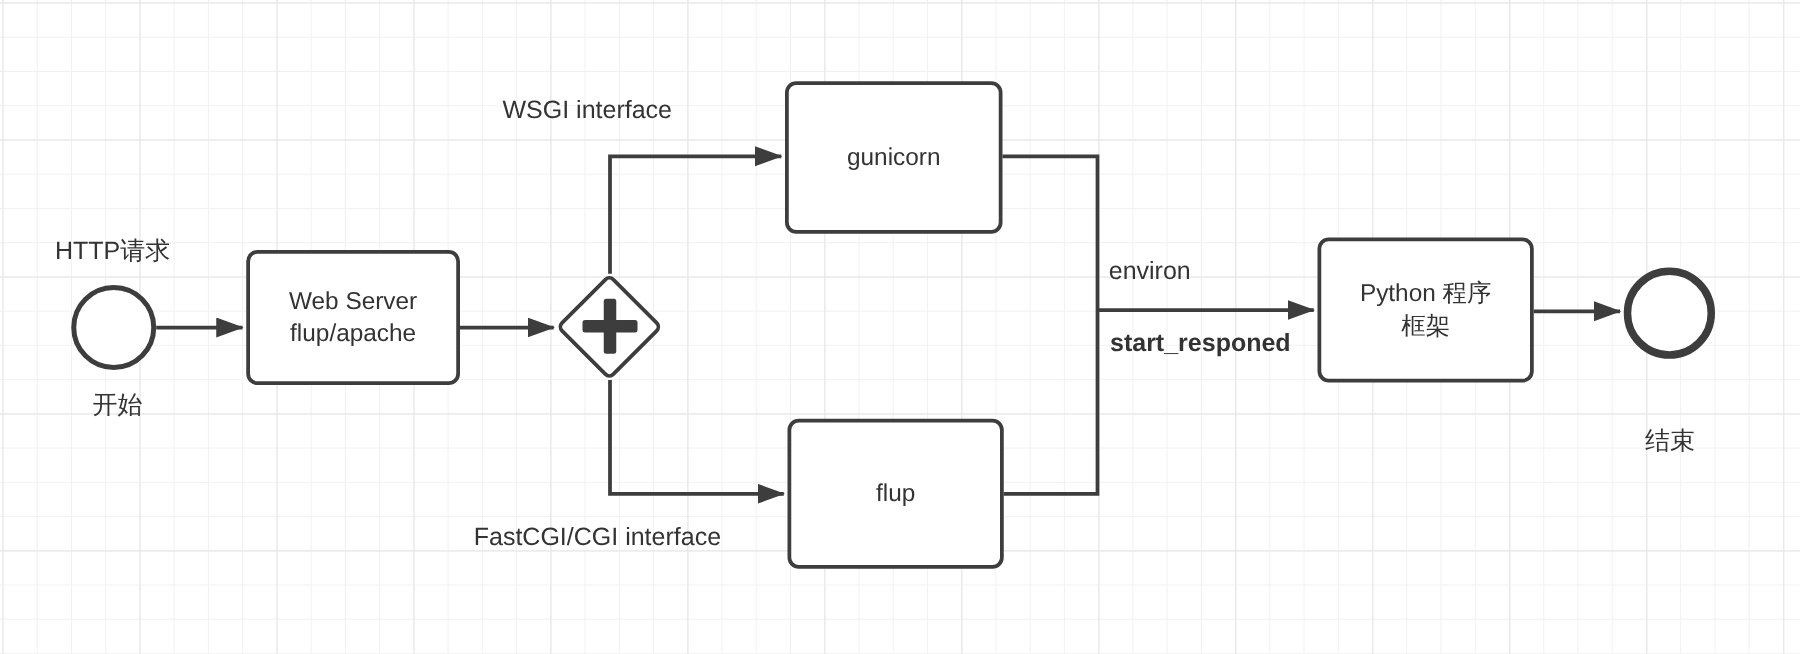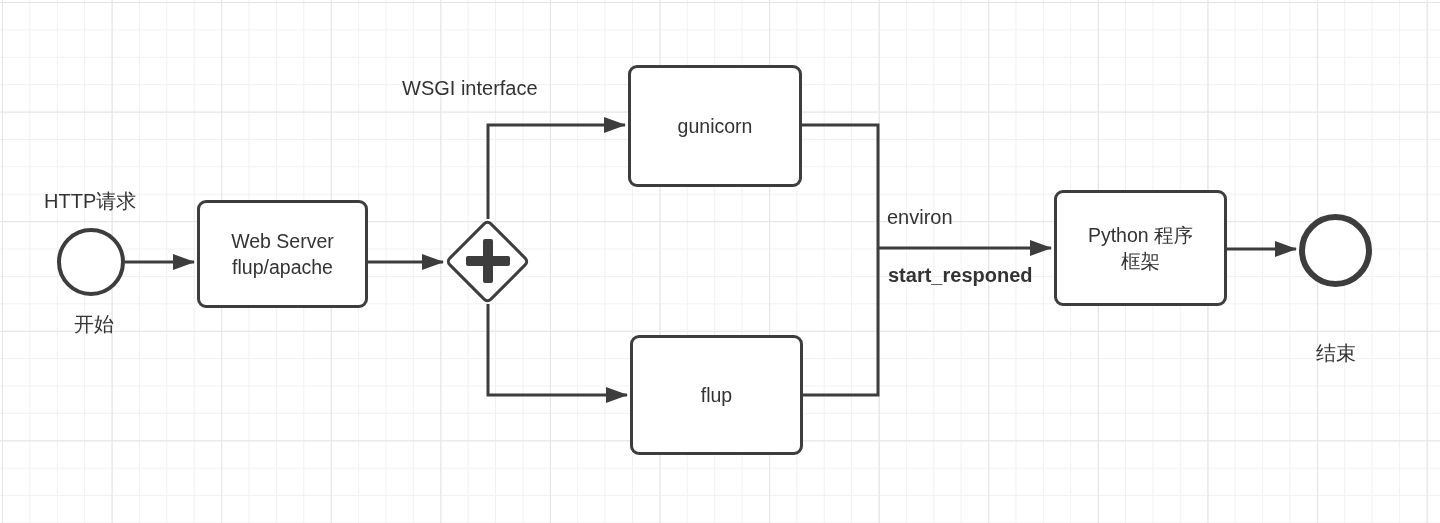--- a/index.html
+++ b/index.html
@@ -93,16 +93,17 @@
   </div>
 
   <div class="node" style="left:630px;top:335px;width:173px;height:120px;">
     <div>flup</div>
   </div>
 
   <div class="circle end" style="left:1299px;top:214px;width:73px;height:73px;"></div>
   <div class="lbl" style="left:1316px;top:300px;margin-top:42px;">结束</div>
 
   <div class="lbl" style="left:402px;top:77px;">WSGI interface</div>
+  <div class="lbl" style="left:379px;top:419px;">FastCGI/CGI interface</div>
   <div class="lbl" style="left:887px;top:206px;">environ</div>
   <div class="lbl" style="left:888px;top:264px;font-weight:bold;">start_responed</div>
 
 </div>
 
 </body></html>

